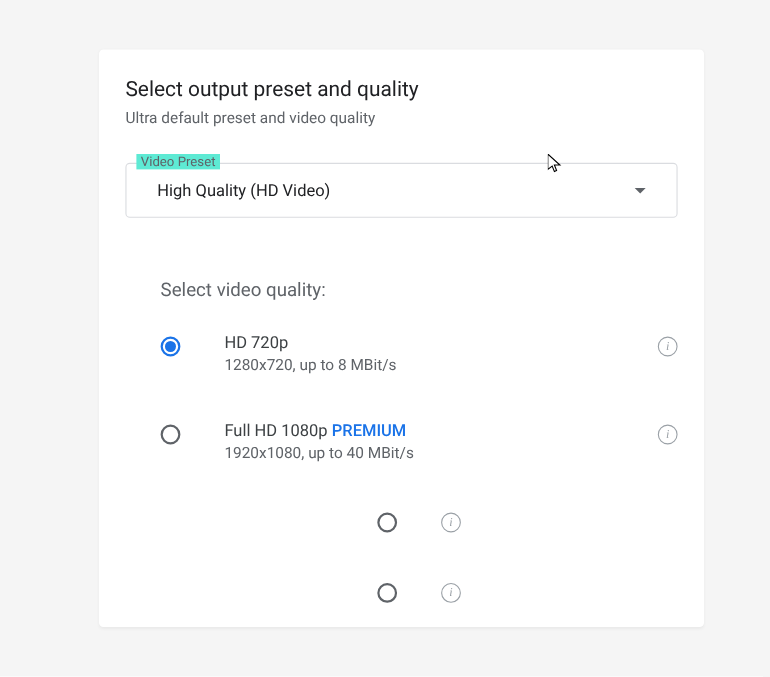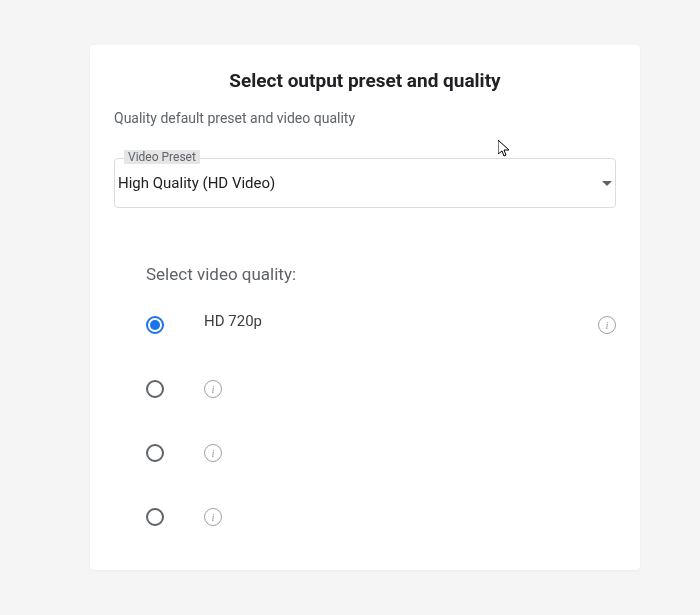--- a/index.html
+++ b/index.html
@@ -16,48 +16,47 @@
     }
     .card {
       background: #fff;
       border-radius: 4px;
       padding: 24px;
       box-shadow: 0 1px 3px rgba(0,0,0,0.05);
       height: 100%;
     }
     .title {
       font-size: 19px;
-      font-weight: 700;
+      font-weight: 400;
       color: #202124;
-      margin-bottom: 18px;
-      text-align: center;
+      margin-bottom: 8px;
     }
     .subtitle {
       font-size: 14px;
       color: #5f6368;
       margin-bottom: 32px;
     }
     .select-wrapper {
       position: relative;
       margin-bottom: 56px;
     }
     .select-label {
       position: absolute;
       top: -8px;
       left: 10px;
-      background: #e5e5e5;
+      background: #5eead4;
       padding: 0 4px;
       font-size: 12px;
       color: #5f6368;
     }
     .select-box {
       width: 100%;
       border: 1px solid #dadce0;
       border-radius: 4px;
-      padding: 15px 3px;
+      padding: 15px 28px;
       font-size: 15px;
       color: #202124;
       display: flex;
       justify-content: space-between;
       align-items: center;
       cursor: pointer;
     }
     .dropdown-arrow {
       width: 0;
       height: 0;
@@ -74,20 +73,21 @@
     .radio-group {
       display: flex;
       flex-direction: column;
       gap: 42px;
       margin-left: 32px;
     }
     .radio-row {
       display: flex;
       align-items: flex-start;
       position: relative;
+      justify-content: center;
     }
     .radio-button {
       width: 18px;
       height: 18px;
       border: 2px solid #5f6368;
       border-radius: 50%;
       margin-right: 40px;
       margin-top: 4px;
       position: relative;
       cursor: pointer;
@@ -144,46 +144,54 @@
       top: 140px;
       left: 498px;
       pointer-events: none;
     }
   </style>
 </head>
 <body>
 
 <div class="card">
   <h2 class="title">Select output preset and quality</h2>
-  <p class="subtitle">Quality default preset and video quality</p>
+  <p class="subtitle">Ultra default preset and video quality</p>
 
   <div class="select-wrapper">
     <span class="select-label">Video Preset</span>
     <div class="select-box">
       <span>High Quality (HD Video)</span>
       <span class="dropdown-arrow"></span>
     </div>
   </div>
 
   <p class="section-label">Select video quality:</p>
 
   <div class="radio-group">
 
     <div class="radio-row">
       <div class="radio-button selected"></div>
       <div class="radio-content">
         <div class="radio-title">
           <span>HD 720p</span>
         </div>
+        <div class="radio-sub">1280x720, up to 8 MBit/s</div>
       </div>
       <div class="info-icon">i</div>
     </div>
 
     <div class="radio-row">
       <div class="radio-button"></div>
+      <div class="radio-content">
+        <div class="radio-title">
+          <span>Full HD 1080p</span>
+          <span class="premium-badge">PREMIUM</span>
+        </div>
+        <div class="radio-sub">1920x1080, up to 40 MBit/s</div>
+      </div>
       <div class="info-icon">i</div>
     </div>
 
     <div class="radio-row">
       <div class="radio-button"></div>
       <div class="info-icon">i</div>
     </div>
 
     <div class="radio-row">
       <div class="radio-button"></div>

